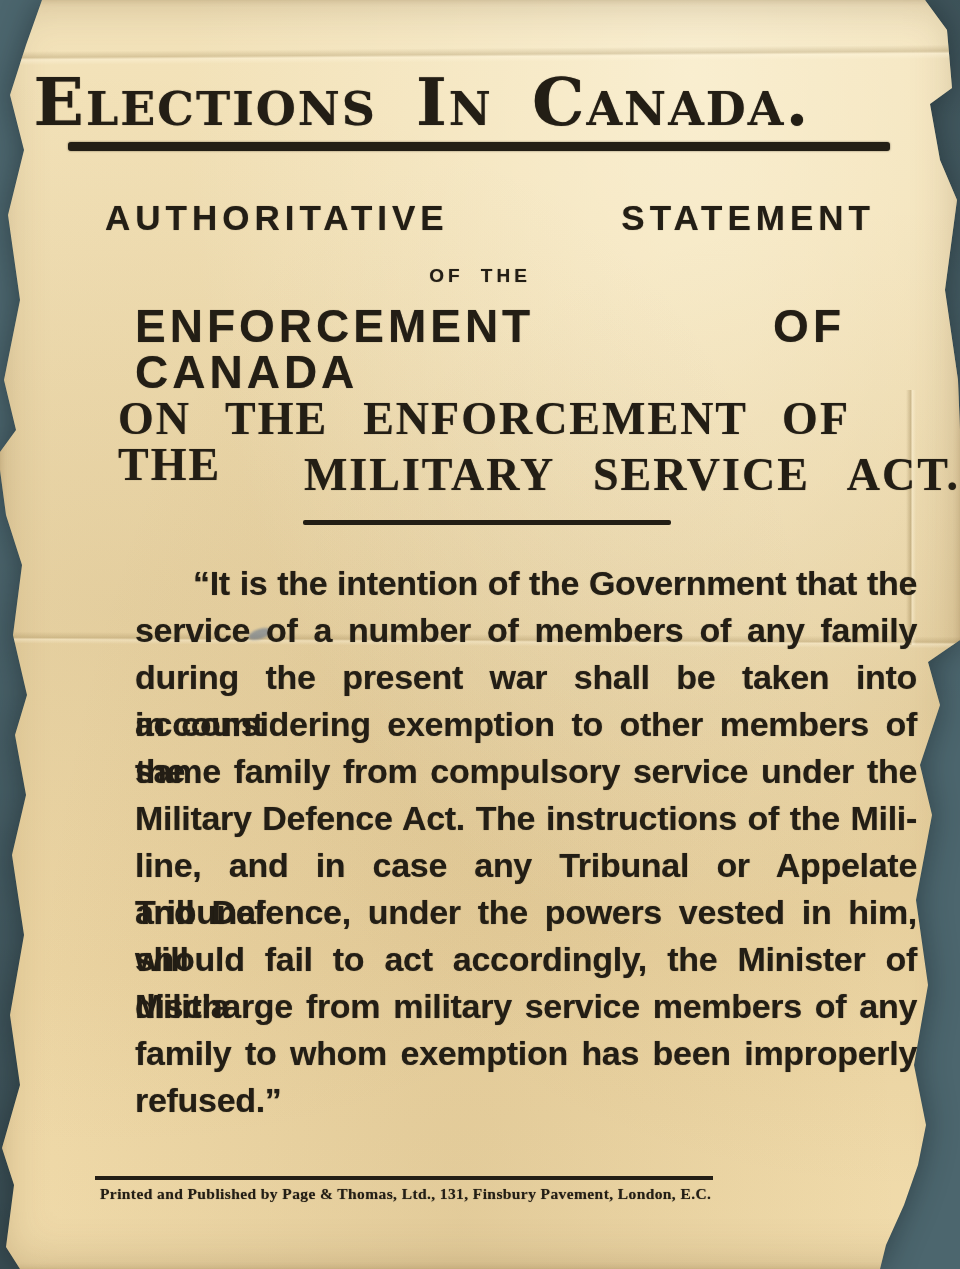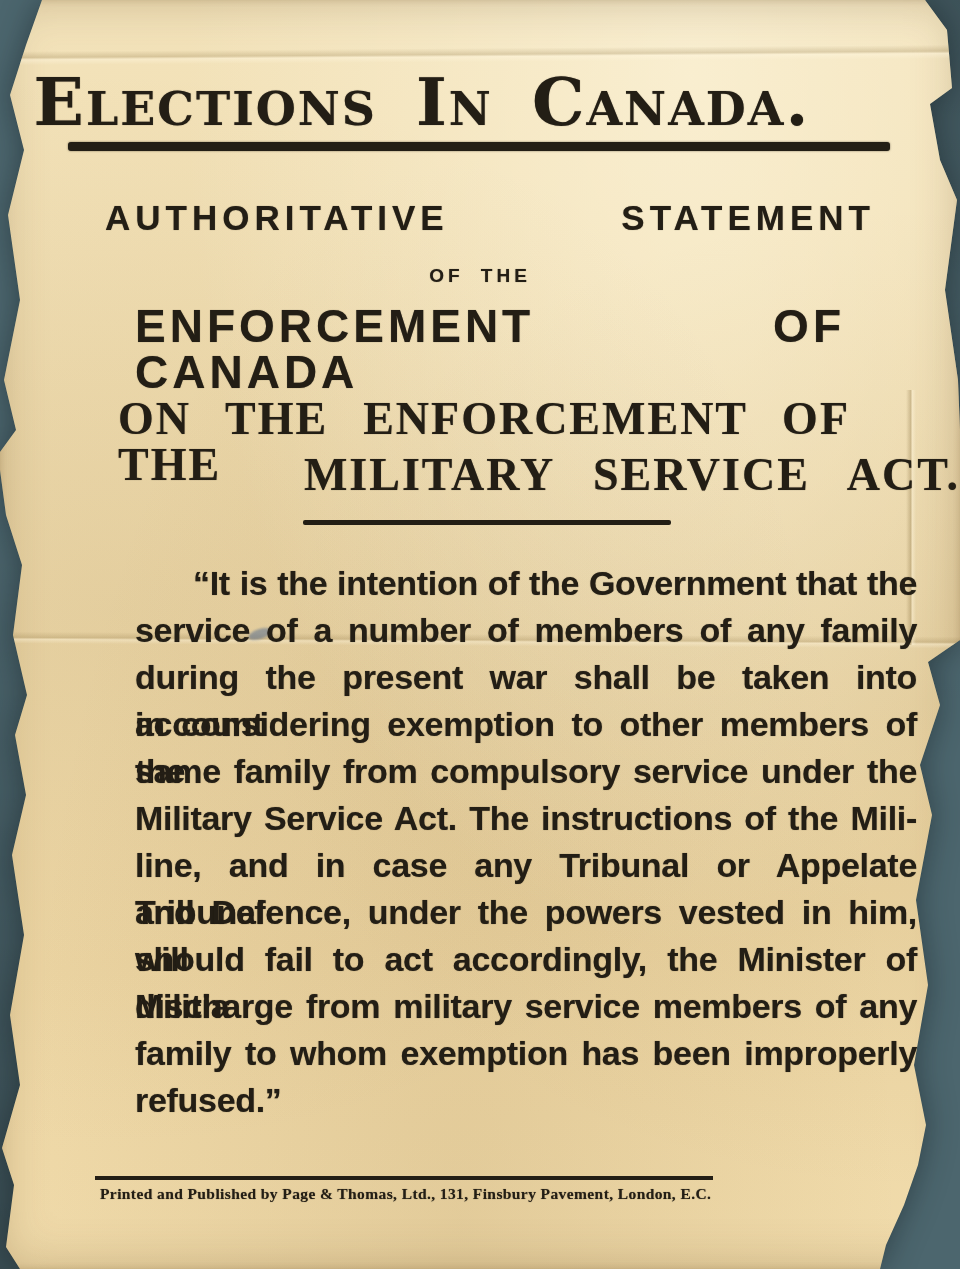--- a/index.html
+++ b/index.html
@@ -210,21 +210,21 @@
     <div class="heading3-l2 ink">MILITARY SERVICE ACT.</div>
 
     <div class="section-rule"></div>
 
     <div class="body-paragraph">
         <div class="line first">“It is the intention of the Government that the</div>
         <div class="line">service of a number of members of any family</div>
         <div class="line">during the present war shall be taken into account</div>
         <div class="line">in considering exemption to other members of the</div>
         <div class="line">same family from compulsory service under the</div>
-        <div class="line">Military Service Act.  The instructions of the Mili-</div>
+        <div class="line">Military Defence Act.  The instructions of the Mili-</div>
         <div class="line">line, and in case any Tribunal or Appelate Tribunal</div>
         <div class="line">and Defence, under the powers vested in him, will</div>
         <div class="line">should fail to act accordingly, the Minister of Militia</div>
         <div class="line">discharge from military service members of any</div>
         <div class="line">family to whom exemption has been improperly</div>
         <div class="line last">refused.”</div>
       </div>
 
     <div class="footer-rule"></div>
 

